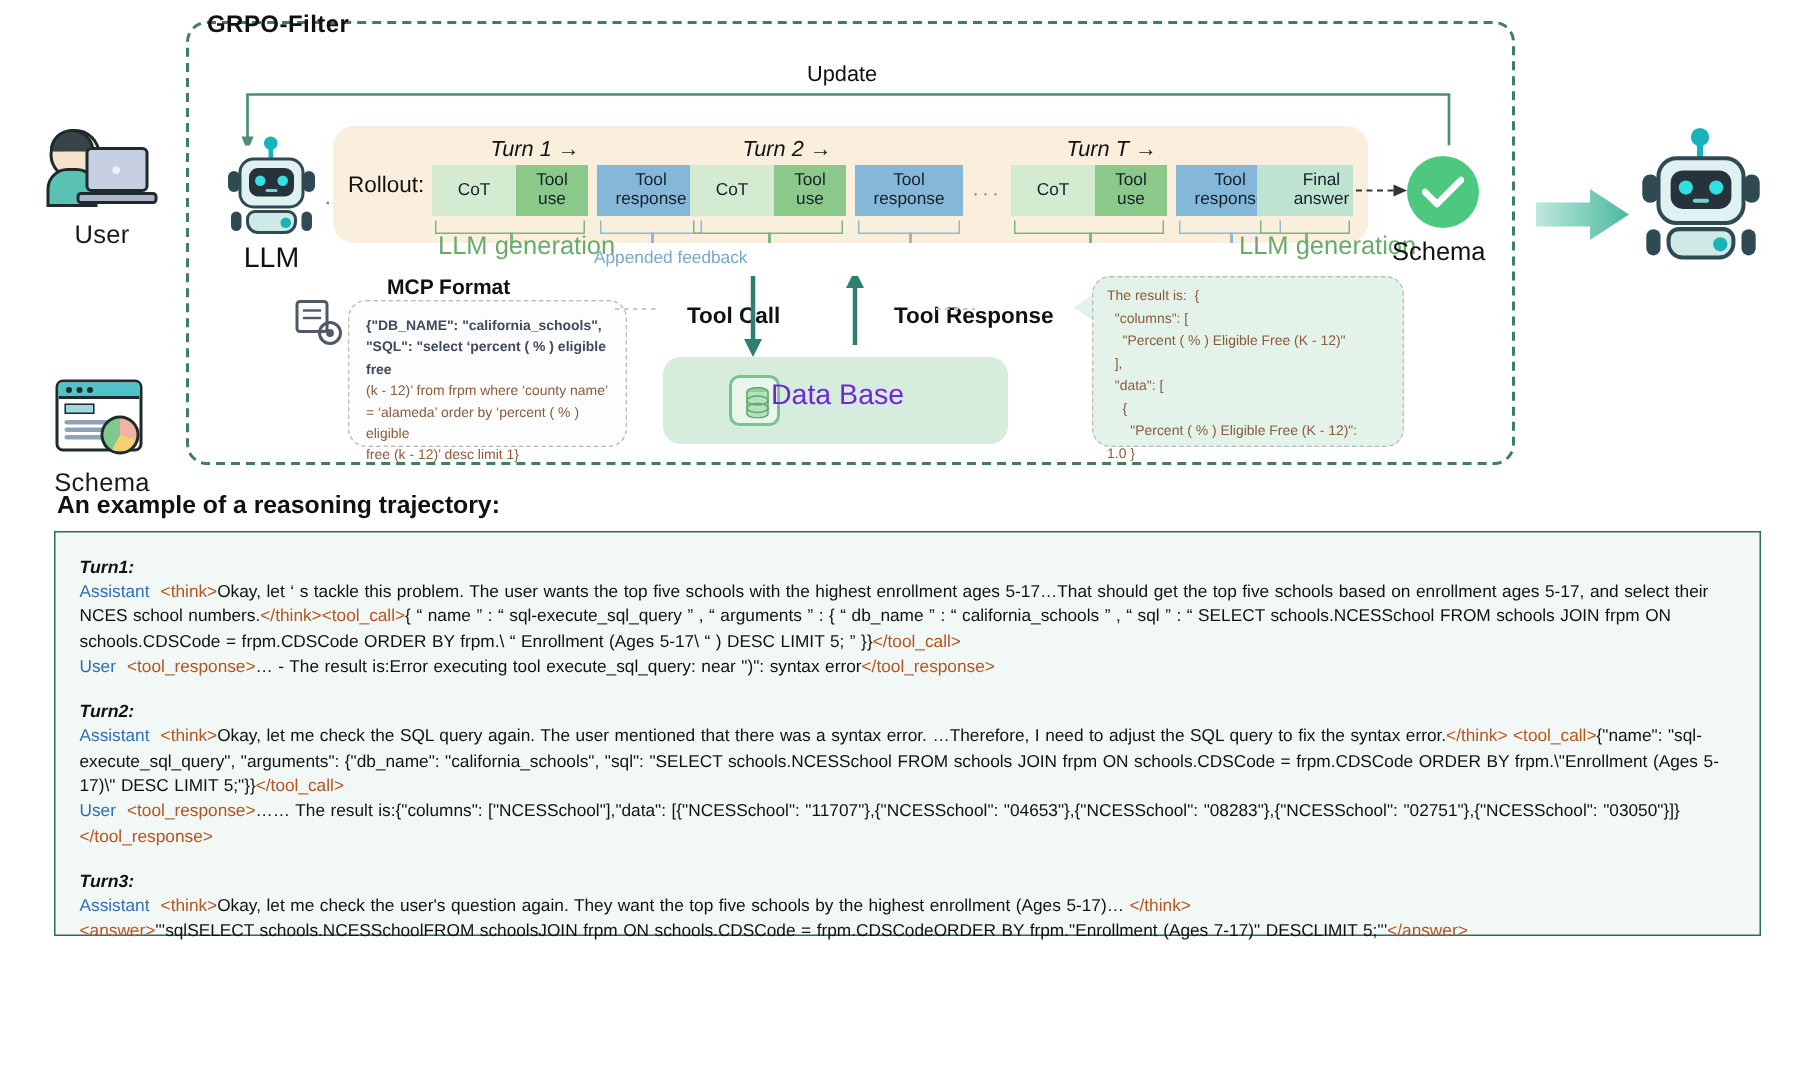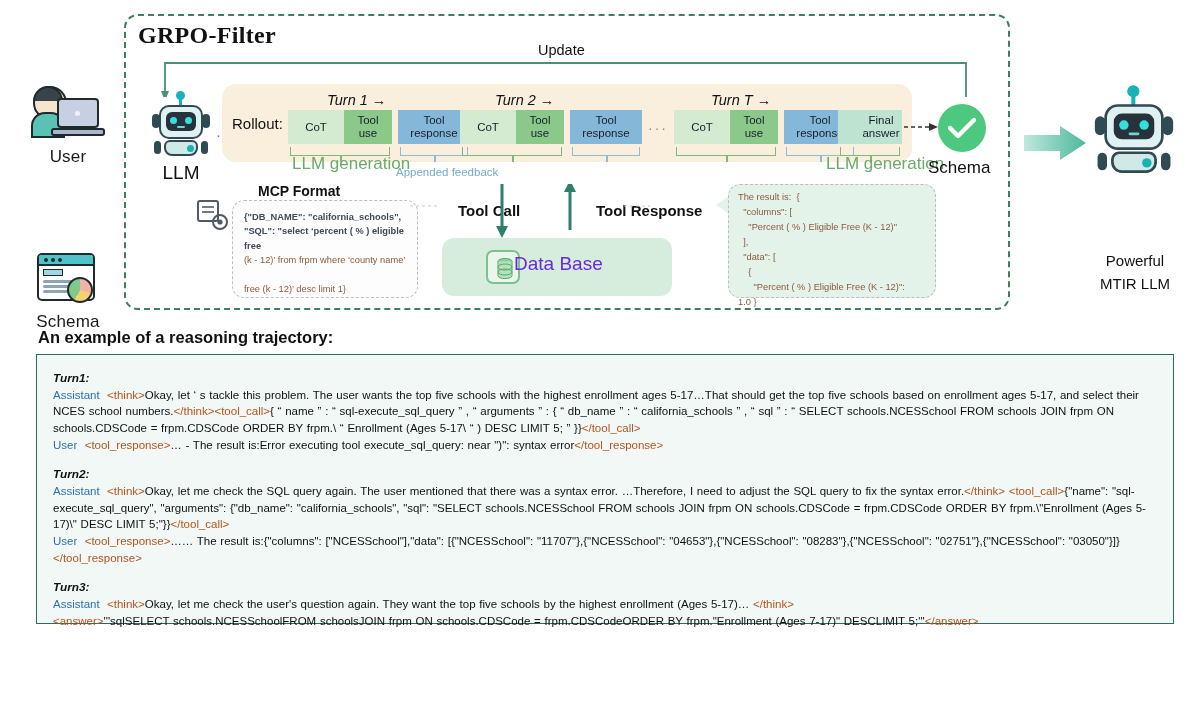--- a/index.html
+++ b/index.html
@@ -43,21 +43,21 @@
   .sch-bar i:nth-child(1){left:5px}.sch-bar i:nth-child(2){left:12px}.sch-bar i:nth-child(3){left:19px}
   .sch-line{position:absolute;left:6px;height:3px;background:#8fa3b8;border-radius:2px;}
   .sch-box{position:absolute;left:6px;top:16px;width:20px;height:7px;background:#9fd8de;border:1.5px solid #1f2a2a;box-sizing:border-box;}
   .sch-pie{position:absolute;left:30px;top:24px;width:26px;height:26px;border-radius:50%;
     background:conic-gradient(#f2b2a8 0 30%, #f4d06f 30% 58%, #7fc98d 58% 100%);
     border:2.5px solid #1f2a2a;box-sizing:border-box;}
 
   
   .grpo{position:absolute;left:124px;top:14px;width:886px;height:296px;
     border:2.5px dashed #3f7f5d;border-radius:14px;box-sizing:border-box;background:transparent;}
-  .grpo-title{position:absolute;left:138px;top:22px;font-size:24px;font-weight:bold;color:#111;letter-spacing:.3px;font-family:Liberation Serif, serif;}
+  .grpo-title{position:absolute;left:138px;top:8px;font-size:16px;font-weight:bold;color:#111;letter-spacing:.3px;}
 
   
   .update-lbl{position:absolute;left:538px;top:42px;font-size:14.5px;color:#111;}
   .update-path{position:absolute;left:160px;top:59px;width:810px;height:38px;}
 
   
   .llm-block{position:absolute;left:142px;top:96px;width:78px;text-align:center;}
   .llm-cap{font-size:19px;margin-top:4px;color:#111;}
   .rbt{width:62px;height:62px;position:relative;margin:0 auto;}
   .rbt-ant{position:absolute;left:29px;top:0;width:3px;height:10px;background:#16b3b8;border-radius:2px;}
@@ -304,40 +304,36 @@
         <div class="rbt-eye r"></div>
         <div class="rbt-mouth"></div>
       </div>
       <div class="rbt-arm l"></div>
       <div class="rbt-arm r"></div>
       <div class="rbt-body">
           <div class="dot"></div>
         </div>
     </div>
   </div>
-  <div class="right-cap">
-    <span>Powerful</span><br>
-    <span>MTIR LLM</span>
-  </div>
 
   <div class="mcp-title">MCP Format</div>
   <svg class="mcp-ico" viewBox="0 0 36 36">
     <rect x="2" y="3" width="20" height="20" rx="2" fill="none" stroke="#4f5a66" stroke-width="2"></rect>
     <line x1="6" y1="9" x2="18" y2="9" stroke="#4f5a66" stroke-width="1.6"></line>
     <line x1="6" y1="14" x2="18" y2="14" stroke="#4f5a66" stroke-width="1.6"></line>
     <circle cx="24" cy="24" r="7" fill="none" stroke="#4f5a66" stroke-width="2"></circle>
     <circle cx="24" cy="24" r="2.6" fill="#4f5a66"></circle>
   </svg>
   <div class="tailL"></div>
   <div class="bubble mcp-bubble"></div>
   <div class="mcp-text">
     <span class="k">{"DB_NAME": "california_schools",</span><br>
     <span class="k">"SQL": "select ‘percent ( % ) eligible free</span><br>
     <span>(k - 12)’ from frpm where ‘county name’</span><br>
-    <br>
+    <span>= ‘alameda’ order by ‘percent ( % ) eligible</span><br>
     <span>free (k - 12)’ desc limit 1}</span>
   </div>
 
   <div class="toolcall-lbl">Tool Call</div>
   <div class="toolresp-lbl">Tool Response</div>
   <svg style="position:absolute;left:410px;top:184px;" width="240" height="56">
 
     <line x1="0" y1="22" x2="28" y2="22" stroke="#c9c9c9" stroke-width="1.2" stroke-dasharray="3,3"></line>
     <polygon points="0,14 0,30 -10,22" fill="#dfeee6"></polygon>
 

